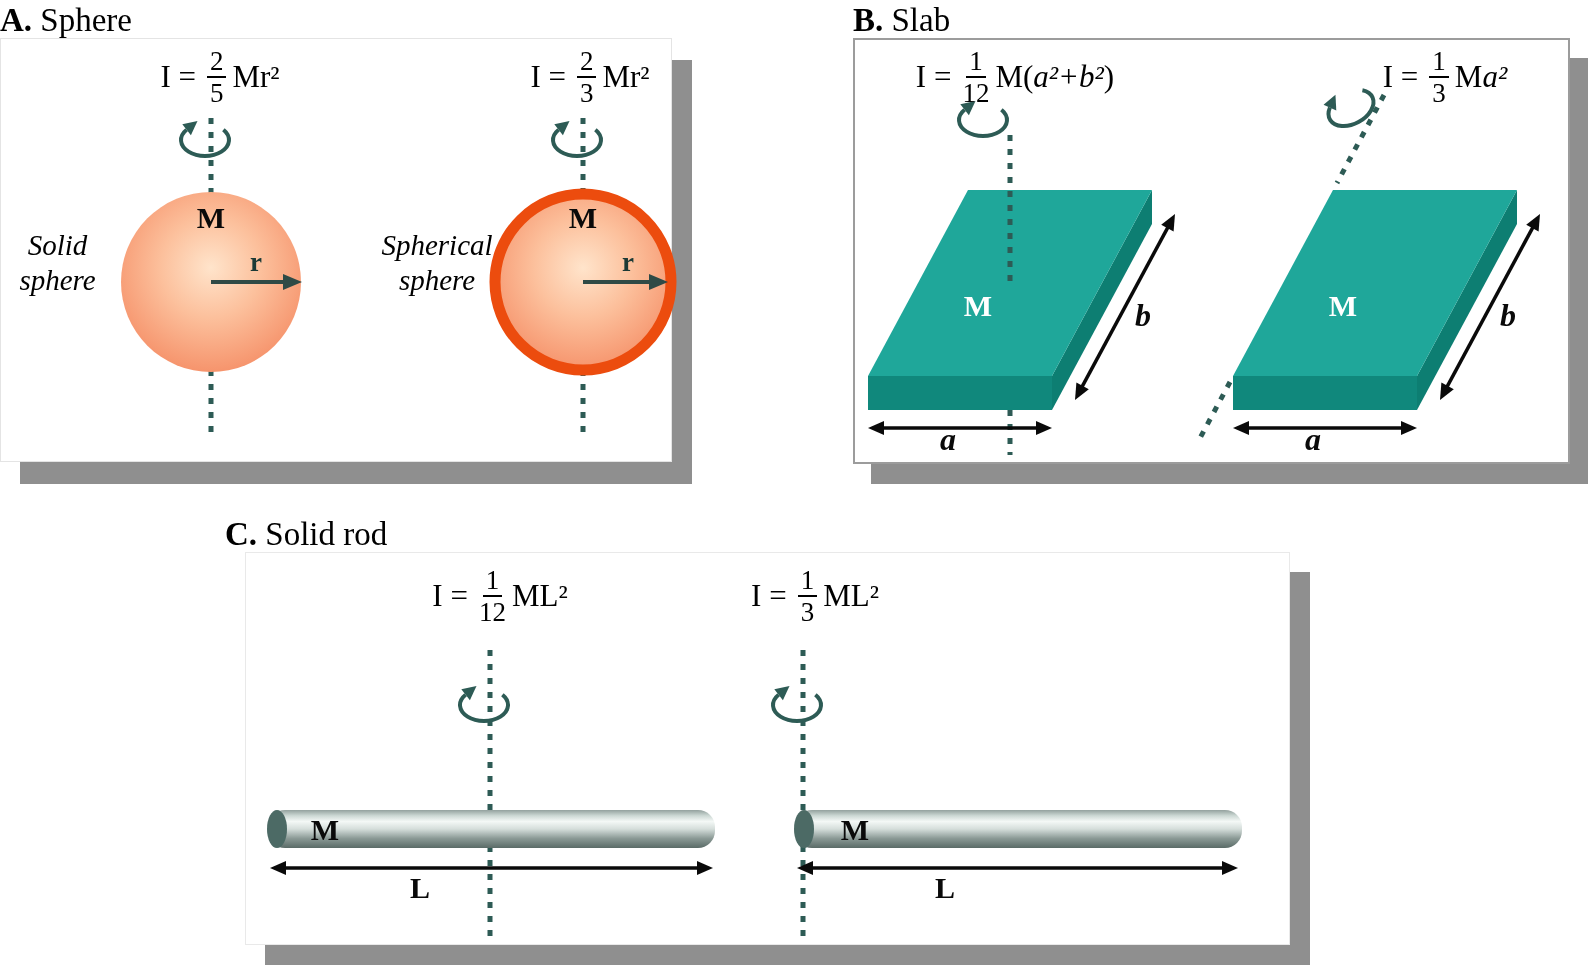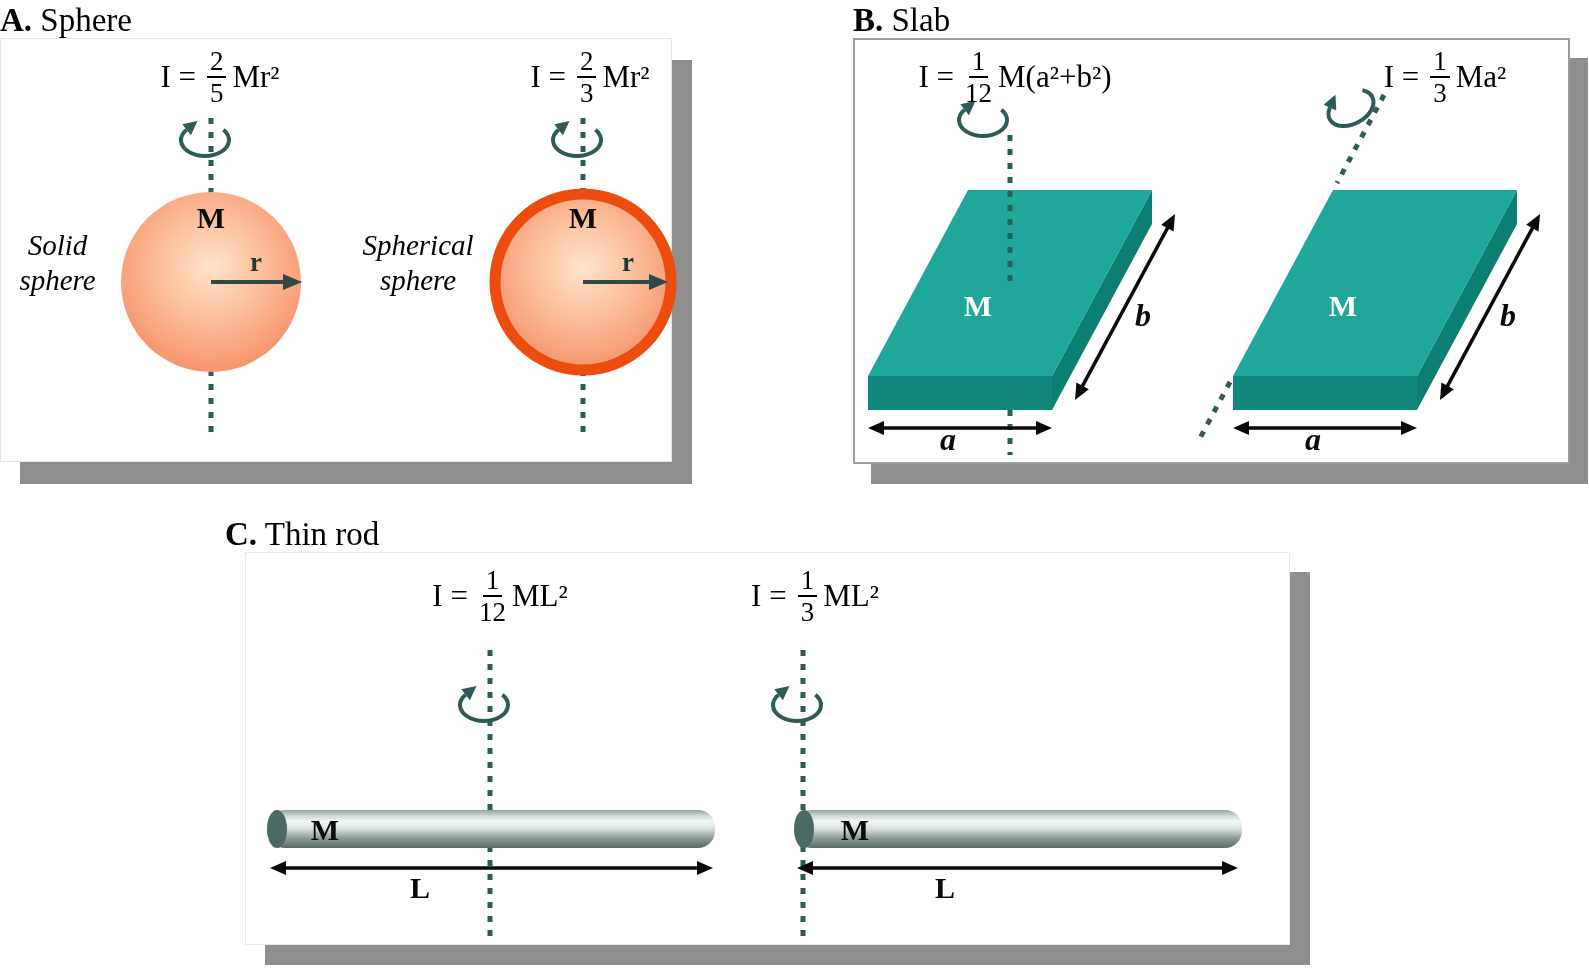--- a/index.html
+++ b/index.html
@@ -7,21 +7,21 @@
     font-family:"Liberation Serif",serif;color:#000}
   .panel{position:absolute;background:#fff}
   .title{position:absolute;font-size:33px;font-family:"Liberation Serif",serif}
   .title b{font-weight:700}
   .formula{position:absolute;display:flex;align-items:center;justify-content:center;
     font-size:31px;height:66px;font-family:"Liberation Serif",serif;white-space:nowrap}
   .fpre{margin-right:5px}
   .frac{display:inline-flex;flex-direction:column;align-items:center;line-height:1.12;
     font-size:27px;margin:0 6px}
   .frac .num{border-bottom:2.5px solid #000;padding:0 3px}
-  .frest.ital{}
+  .frest.ital{font-style:italic}
   .side-label{position:absolute;font-style:italic;font-size:29px;text-align:center;line-height:1.22}
   svg{position:absolute;overflow:visible}
   .axis{stroke:#2d5b55;stroke-width:5;stroke-dasharray:6 8;fill:none}
   .rot{stroke:#2d5b55;stroke-width:4;fill:none}
   .rot-head{fill:#2d5b55;stroke:none}
   .dim{stroke:#0a0a0a;stroke-width:3.5}
   .dim-head{fill:#0a0a0a;stroke:none}
   .rdim{stroke:#2f4a46;stroke-width:4}
   .rdim-head{fill:#2f4a46;stroke:none}
   text{font-family:"Liberation Serif",serif}
@@ -174,21 +174,21 @@
   </g>
 </svg>
 
 <div class="title" style="left:0;top:2px;width:672px">
   <b>A.</b><span> Sphere</span>
 </div>
 <div class="title" style="left:853px;top:2px;width:715px">
   <b>B.</b><span> Slab</span>
 </div>
 <div class="title" style="left:225px;top:516px;width:1040px">
-  <b>C.</b><span> Thin rod</span>
+  <b>C.</b><span> Solid rod</span>
 </div>
 
 <div class="formula" style="left:120px;top:44px;width:200px">
   <span class="fpre">I =</span>
   <span class="frac">
     <span class="num">2</span>
     <span class="den">5</span>
   </span>
   <span class="frest">Mr²</span>
 </div>
@@ -238,16 +238,16 @@
     <span class="num">1</span>
     <span class="den">3</span>
   </span>
   <span class="frest">ML²</span>
 </div>
 
 <div class="side-label" style="left:0;top:228px;width:115px">
   <div>Solid</div>
   <div>sphere</div>
 </div>
-<div class="side-label" style="left:343px;top:228px;width:150px">
+<div class="side-label" style="left:362px;top:228px;width:150px">
   <div>Spherical</div>
   <div>sphere</div>
 </div>
 
 </body></html>

